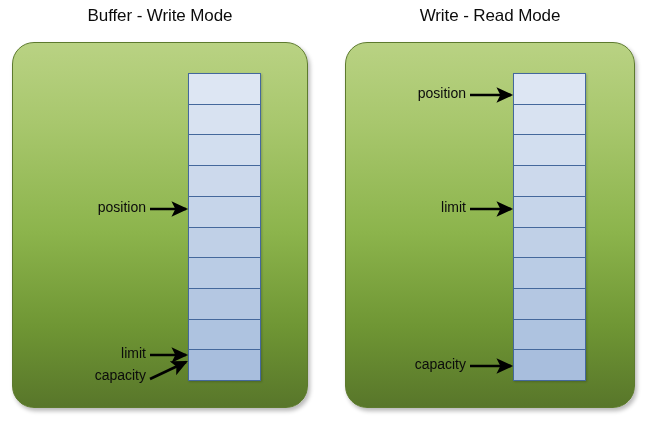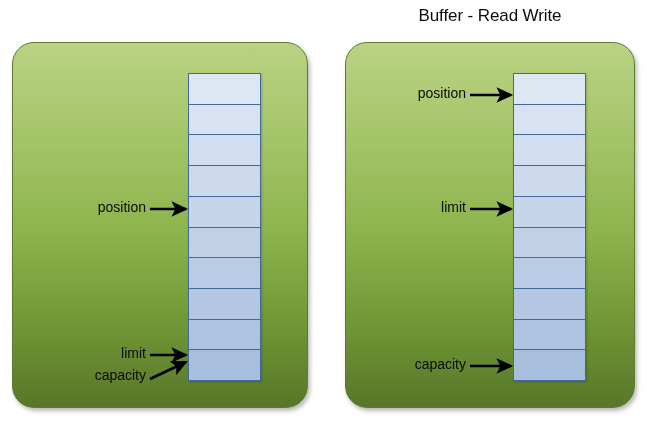--- a/index.html
+++ b/index.html
@@ -109,22 +109,23 @@
     width: 647px;
     height: 430px;
     pointer-events: none;
   }
 </style>
 </head>
 <body>
 
 <div class="stage">
 
+  <div class="panel-title" id="title-write">Buffer - Write Mode</div>
 
-  <div class="panel-title" id="title-read">Buffer - Read Write</div>
+  <div class="panel-title" id="title-read">Write - Read Mode</div>
 
   <div class="panel" id="panel-write"></div>
 
   <div class="buffer-column" id="column-write">
     <div class="buffer-cell c0"></div>
     <div class="buffer-cell c1"></div>
     <div class="buffer-cell c2"></div>
     <div class="buffer-cell c3"></div>
     <div class="buffer-cell c4"></div>
     <div class="buffer-cell c5"></div>

